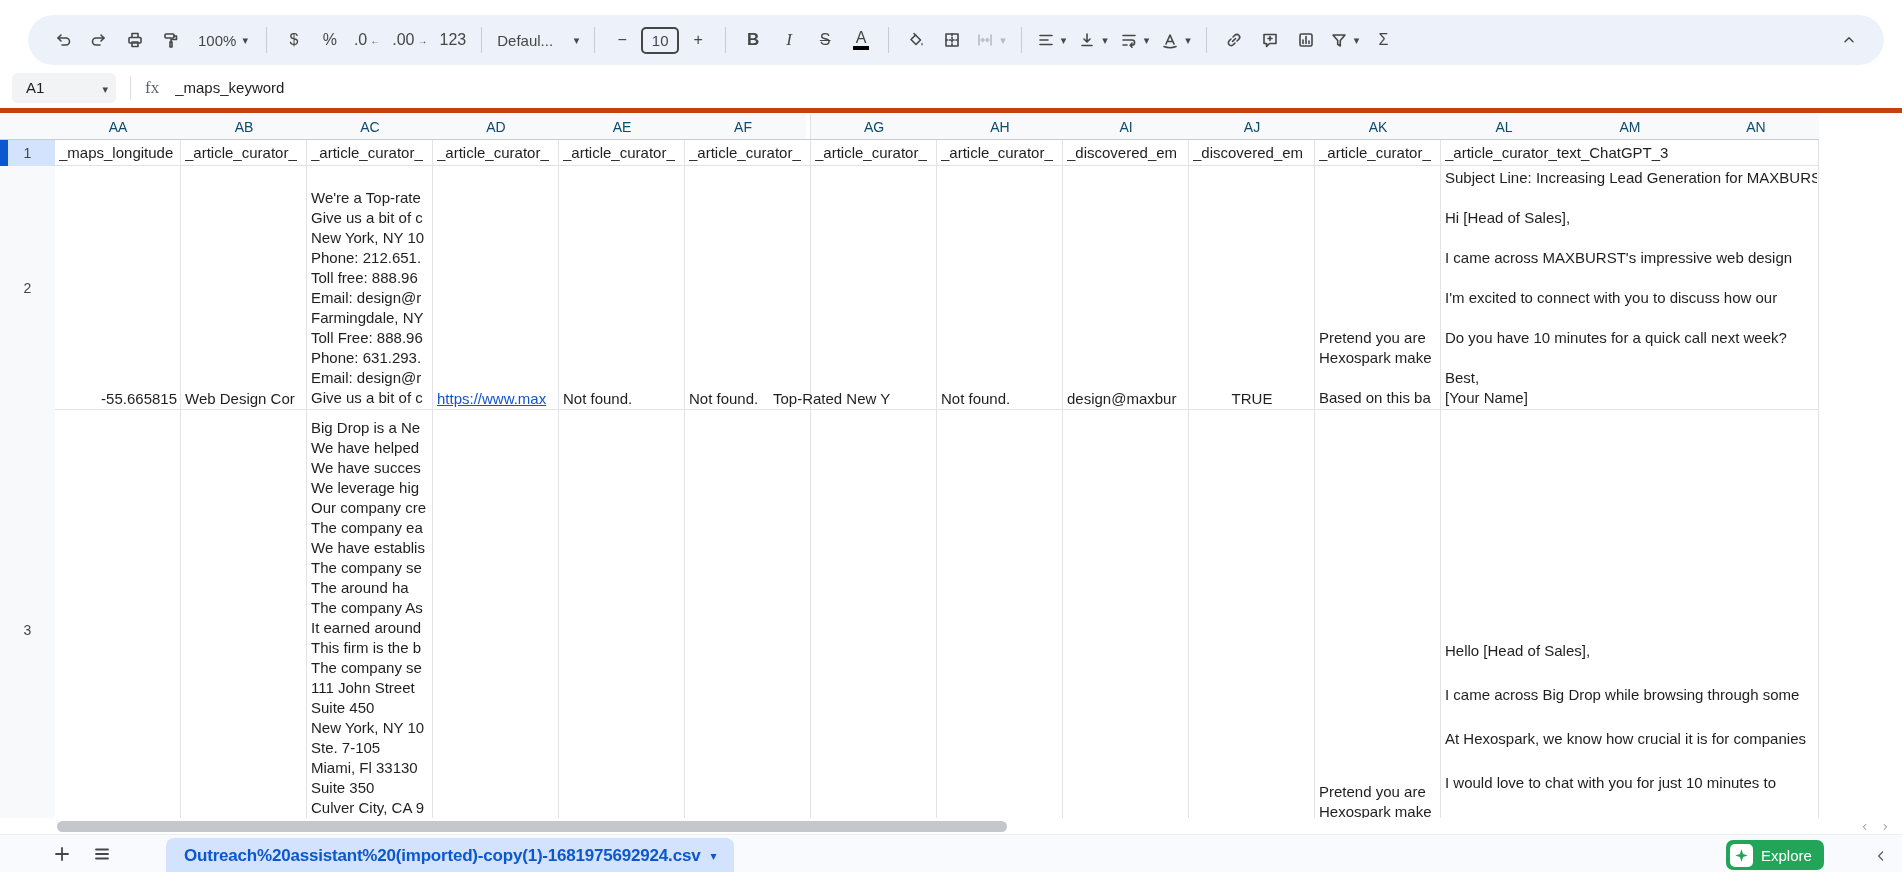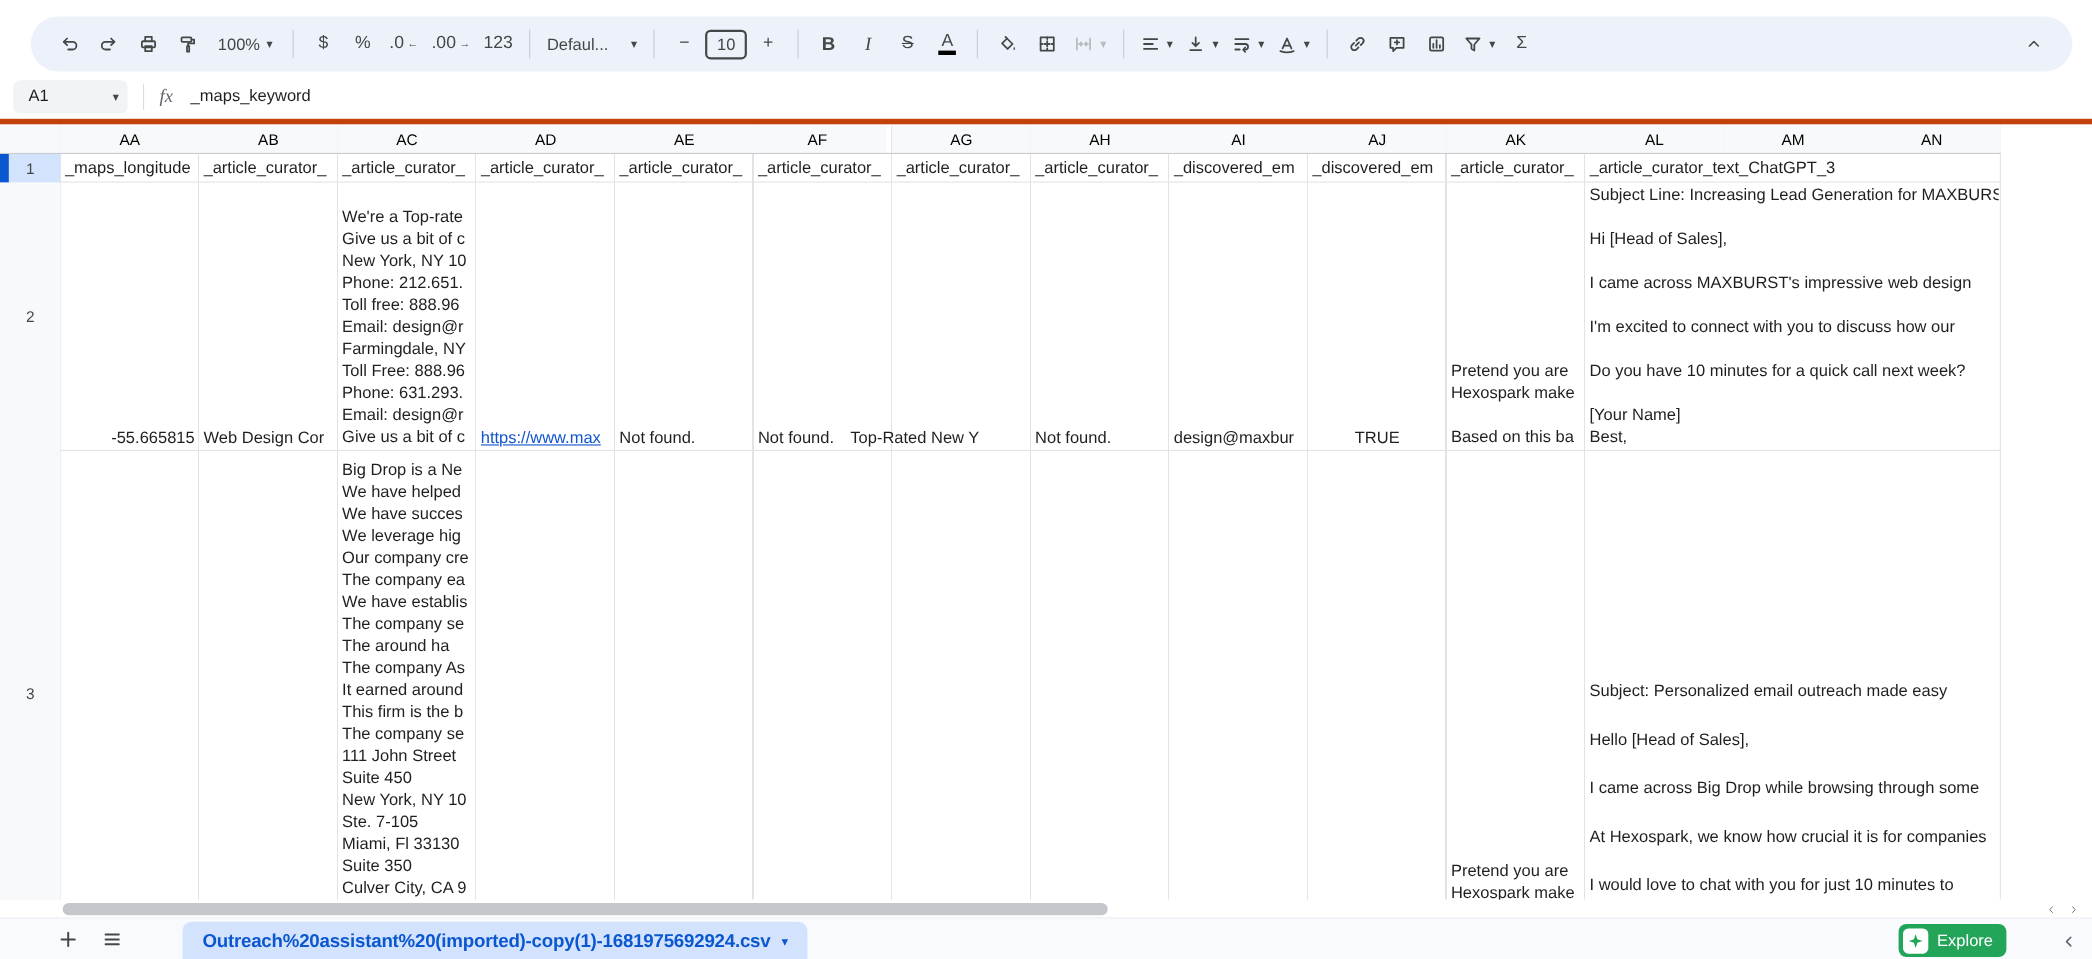--- a/index.html
+++ b/index.html
@@ -30,28 +30,28 @@
   .inc::after { content:"→"; font-size:10px; vertical-align:-4px; margin-left:1px; }
   .dis svg { stroke:#b8bcc2; }
   .spacer { flex:1; }
 
   
   .fbar { position:absolute; left:0; top:67px; width:1902px; height:46px; background:#fff;
     border-bottom:5px solid #c2410c; display:flex; align-items:center; }
   .namebox { margin-left:12px; width:104px; height:30px; background:#f1f3f4; border-radius:6px;
     display:flex; align-items:center; font-size:15px; padding:0 8px 0 14px; justify-content:space-between; }
   .fdiv { width:1px; height:24px; background:#dadce0; margin:0 14px; }
-  .fx { font-family:"Liberation Serif", serif; font-style:italic; font-size:17px; color:#5f6368; }
+  .fx { font-family:"Liberation Serif", serif; font-size:17px; color:#5f6368; }
   .fval { margin-left:16px; font-size:15px; color:#1f1f1f; }
 
   
   .grid { position:absolute; left:0; top:114px; width:1902px; height:704px; background:#fff; overflow:hidden; }
   .corner { position:absolute; left:0; top:0; width:55px; height:26px; background:#f8f9fa; }
   .colhead { position:absolute; top:0; height:26px; width:126px; background:#f8f9fa;
-    display:flex; align-items:center; justify-content:center; font-size:14px; color:#000000;text-align:center; }
+    display:flex; align-items:center; justify-content:center; font-size:14px; color:#0c4a6e;text-align:center; }
   .rowhead { position:absolute; left:0; width:55px; background:#f8f9fa; text-align:center;
     font-size:14px; color:#444746; }
   .rowhead.sel { background:#d3e3fd; }
   .selbar { position:absolute; left:0; top:26px; width:8px; height:26px; background:#0b57d0; }
   .vlayer { position:absolute; left:55px; top:0; width:1387px; height:704px; pointer-events:none;
     background:repeating-linear-gradient(to right, transparent 0, transparent 125px, #e1e3e6 125px, #e1e3e6 126px); }
   .vline { position:absolute; width:1px; background:#e1e3e6; }
   .hline { position:absolute; height:1px; background:#e1e3e6; }
   .hline.dark { background:#c9ccd1; }
 
@@ -366,22 +366,22 @@
       <div class="ln">Subject Line: Increasing Lead Generation for MAXBURST</div>
       <div class="ln"></div>
       <div class="ln">Hi [Head of Sales],</div>
       <div class="ln"></div>
       <div class="ln">I came across MAXBURST's impressive web design</div>
       <div class="ln"></div>
       <div class="ln">I'm excited to connect with you to discuss how our</div>
       <div class="ln"></div>
       <div class="ln">Do you have 10 minutes for a quick call next week?</div>
       <div class="ln"></div>
+      <div class="ln">Best,</div>
       <div class="ln">[Your Name]</div>
-      <div class="ln">Best,</div>
     </div>
 
     <div class="mlines" style="left:311px;top:304px;width:120px;height:400px">
       <div class="ln">Big Drop is a Ne</div>
       <div class="ln">We have helped</div>
       <div class="ln">We have succes</div>
       <div class="ln">We leverage hig</div>
       <div class="ln">Our company cre</div>
       <div class="ln">The company ea</div>
       <div class="ln">We have establis</div>
@@ -397,21 +397,20 @@
       <div class="ln">Ste. 7-105</div>
       <div class="ln">Miami, Fl 33130</div>
       <div class="ln">Suite 350</div>
       <div class="ln">Culver City, CA 9</div>
     </div>
     <div class="mlines" style="left:1319px;top:668px;width:120px;height:40px">
       <div class="ln">Pretend you are</div>
       <div class="ln">Hexospark make</div>
     </div>
     <div class="mlines lh22" style="left:1445px;top:504px;width:372px;height:200px">
-      <div class="ln">Subject: Personalized email outreach made easy</div>
       <div class="ln"></div>
       <div class="ln">Hello [Head of Sales],</div>
       <div class="ln"></div>
       <div class="ln">I came across Big Drop while browsing through some</div>
       <div class="ln"></div>
       <div class="ln">At Hexospark, we know how crucial it is for companies</div>
       <div class="ln"></div>
       <div class="ln">I would love to chat with you for just 10 minutes to</div>
     </div>
   </div>

